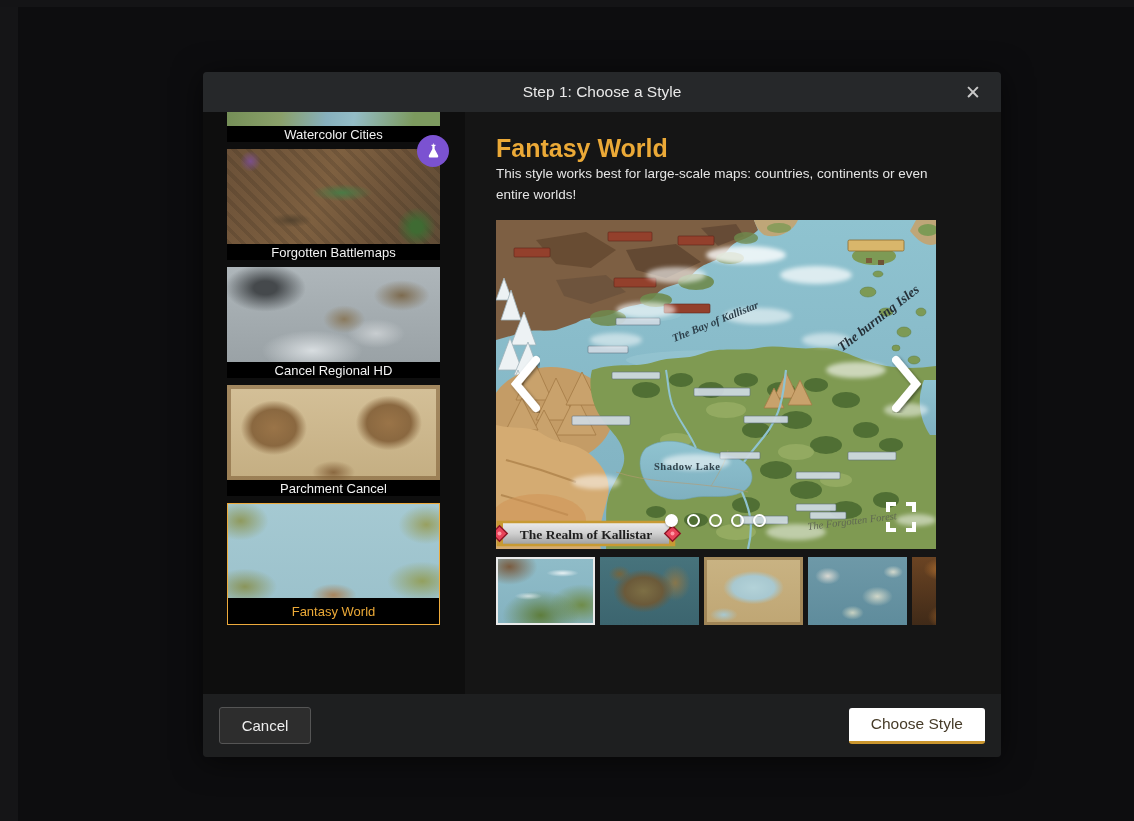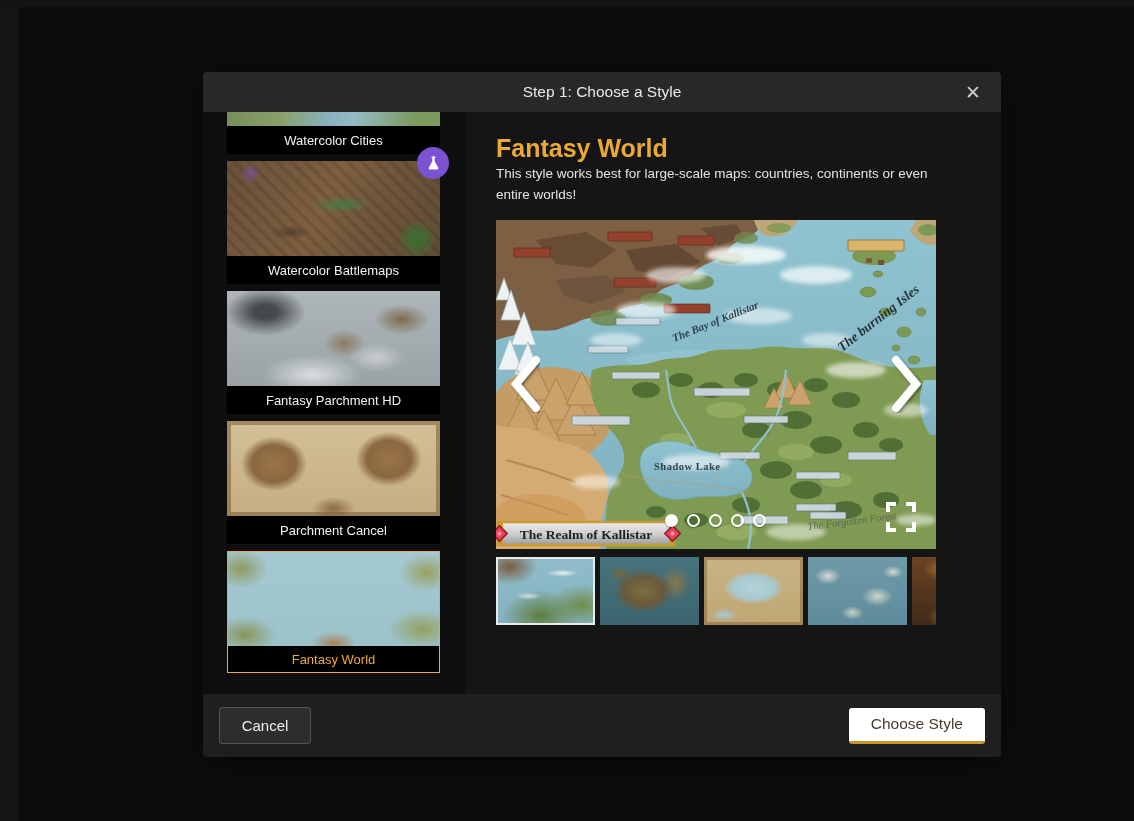--- a/index.html
+++ b/index.html
@@ -39,21 +39,21 @@
     width:262px; flex:0 0 262px; background:#0e0e0e; overflow:hidden; position:relative;
   }
   .style-scroll { padding:0 0 20px 24px; }
   .style-card {
     width:213px; margin-top:7px; cursor:pointer; position:relative; background:#000;
   }
   .style-card.cut-top { margin-top:-81px; }
   .style-card.selected { border:1px solid #edaa3c; }
   .card-img { height:95px; width:100%; }
   .card-label {
-    height:28px; background:#000; display:flex; align-items:center; justify-content:center;
+    height:16px; background:#000; display:flex; align-items:center; justify-content:center;
     font-size:13px; color:#f2f2f2;
   }
   .style-card.selected .card-label { color:#eba937; height:26px; }
   .style-card.selected .card-img { height:94px; }
 
   .badge {
     position:absolute; top:-14px; right:-9px; width:32px; height:32px; border-radius:50%;
     background:#7b52d1; display:flex; align-items:center; justify-content:center; z-index:3;
   }
 
@@ -214,26 +214,26 @@
 
         <div class="style-card">
           <div class="badge">
             <svg width="17" height="17" viewBox="0 0 24 24">
               <path fill="#fff" d="M9.2 2.5h5.6v1.6h-1.2v4.3l4.9 9.2c.7 1.4-.3 3-1.8 3H7.3c-1.5 0-2.5-1.6-1.8-3l4.9-9.2V4.1H9.2z"></path>
               <path fill="#7b52d1" d="M11.6 9.4h.8l3.4 6.4H8.2z" opacity="0"></path>
               <circle cx="12" cy="1.6" r="0.9" fill="#fff"></circle>
             </svg>
           </div>
           <div class="card-img img-watercolor-battlemaps"></div>
-          <div class="card-label">Watercolor Battlemaps</div>
+          <div class="card-label">Forgotten Battlemaps</div>
         </div>
 
         <div class="style-card">
           <div class="card-img img-fantasy-regional"></div>
-          <div class="card-label">Fantasy Parchment HD</div>
+          <div class="card-label">Cancel Regional HD</div>
         </div>
 
         <div class="style-card">
           <div class="card-img img-parchment-world"></div>
           <div class="card-label">Parchment Cancel</div>
         </div>
 
         <div class="style-card selected">
           <div class="card-img img-fantasy-world"></div>
           <div class="card-label">Fantasy World</div>

